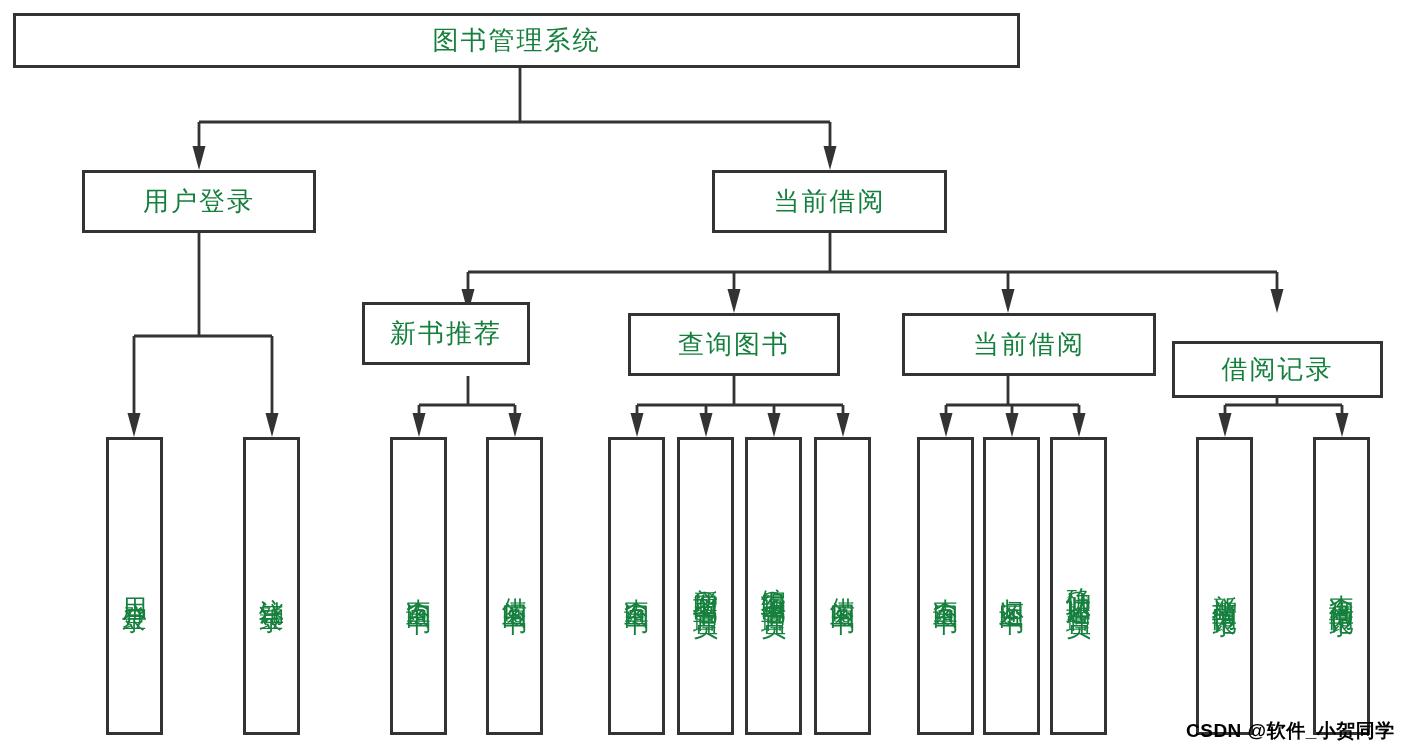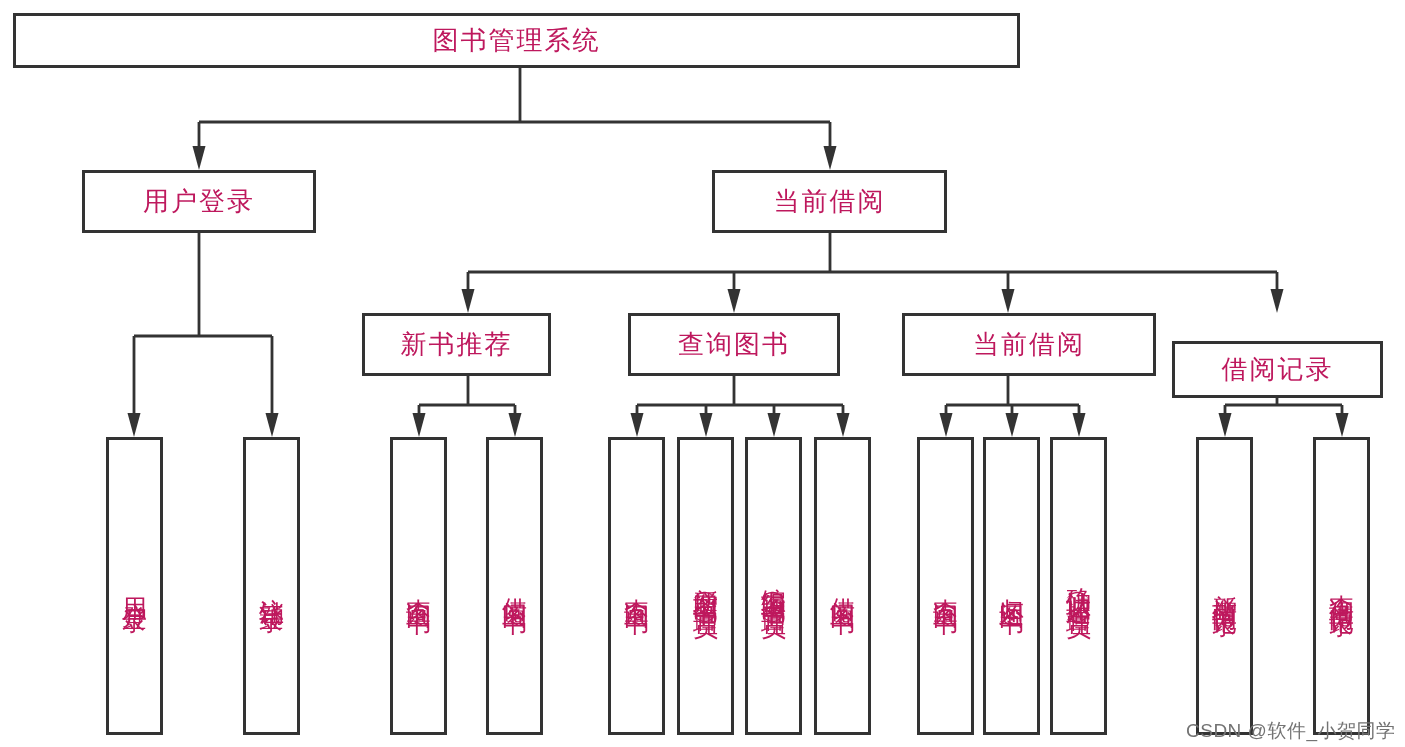--- a/index.html
+++ b/index.html
@@ -7,52 +7,52 @@
     width:1405px;height:747px;position:relative;overflow:hidden;
     background:#ffffff;
     font-family:"Liberation Sans","DejaVu Sans",sans-serif;
   }
   .stage{position:absolute;left:0;top:0;width:1405px;height:747px;}
   svg.wires{position:absolute;left:0;top:0;pointer-events:none;}
   .node{
     position:absolute;box-sizing:border-box;
     border:3px solid #333333;background:#ffffff;
     display:flex;align-items:center;justify-content:center;
-    color:#be185d;font-size:26px;letter-spacing:2px;
+    color:#15803d;font-size:26px;letter-spacing:2px;
     white-space:nowrap;
     text-align:right;
   }
   .leaf{
     writing-mode:vertical-rl;text-orientation:mixed;
     letter-spacing:4px;font-size:25px;line-height:1;
   }
   
   .n-root            {left:13px;  top:13px;  width:1007px;height:55px;}
   .n-user-login      {left:82px;  top:170px; width:234px; height:63px;}
   .n-book-mgmt       {left:712px; top:170px; width:235px; height:63px;}
-  .n-new-book-rec    {left:362px; top:313px; width:189px; height:63px;}
+  .n-new-book-rec    {left:362px; top:302px; width:168px; height:63px;}
   .n-book-borrow     {left:628px; top:313px; width:212px; height:63px;}
   .n-current-borrow  {left:902px; top:313px; width:254px; height:63px;}
   .n-borrow-record   {left:1172px;top:313px; width:211px; height:57px;margin-top:28px;}
   .l1 {left:106px; top:437px;width:57px;height:298px;}
   .l2 {left:243px; top:437px;width:57px;height:298px;}
   .l3 {left:390px; top:437px;width:57px;height:298px;}
   .l4 {left:486px; top:437px;width:57px;height:298px;}
   .l5 {left:608px; top:437px;width:57px;height:298px;}
   .l6 {left:677px; top:437px;width:57px;height:298px;}
   .l7 {left:745px; top:437px;width:57px;height:298px;}
   .l8 {left:814px; top:437px;width:57px;height:298px;}
   .l9 {left:917px; top:437px;width:57px;height:298px;}
   .l10{left:983px; top:437px;width:57px;height:298px;}
   .l11{left:1050px;top:437px;width:57px;height:298px;}
   .l12{left:1196px;top:437px;width:57px;height:298px;}
   .l13{left:1313px;top:437px;width:57px;height:298px;}
   .watermark{
     position:absolute;left:1186px;top:718px;
-    font-size:19px;color:#737373;letter-spacing:0.5px;white-space:nowrap;
+    font-size:19px;color:#000000;letter-spacing:0.5px;white-space:nowrap;font-weight:bold;
   }
 </style>
 </head>
 <body>
 
 <div class="stage">
 
   <svg class="wires" width="1405" height="747" viewBox="0 0 1405 747">
     <g stroke="#333333" stroke-width="2.8" fill="none">
 

